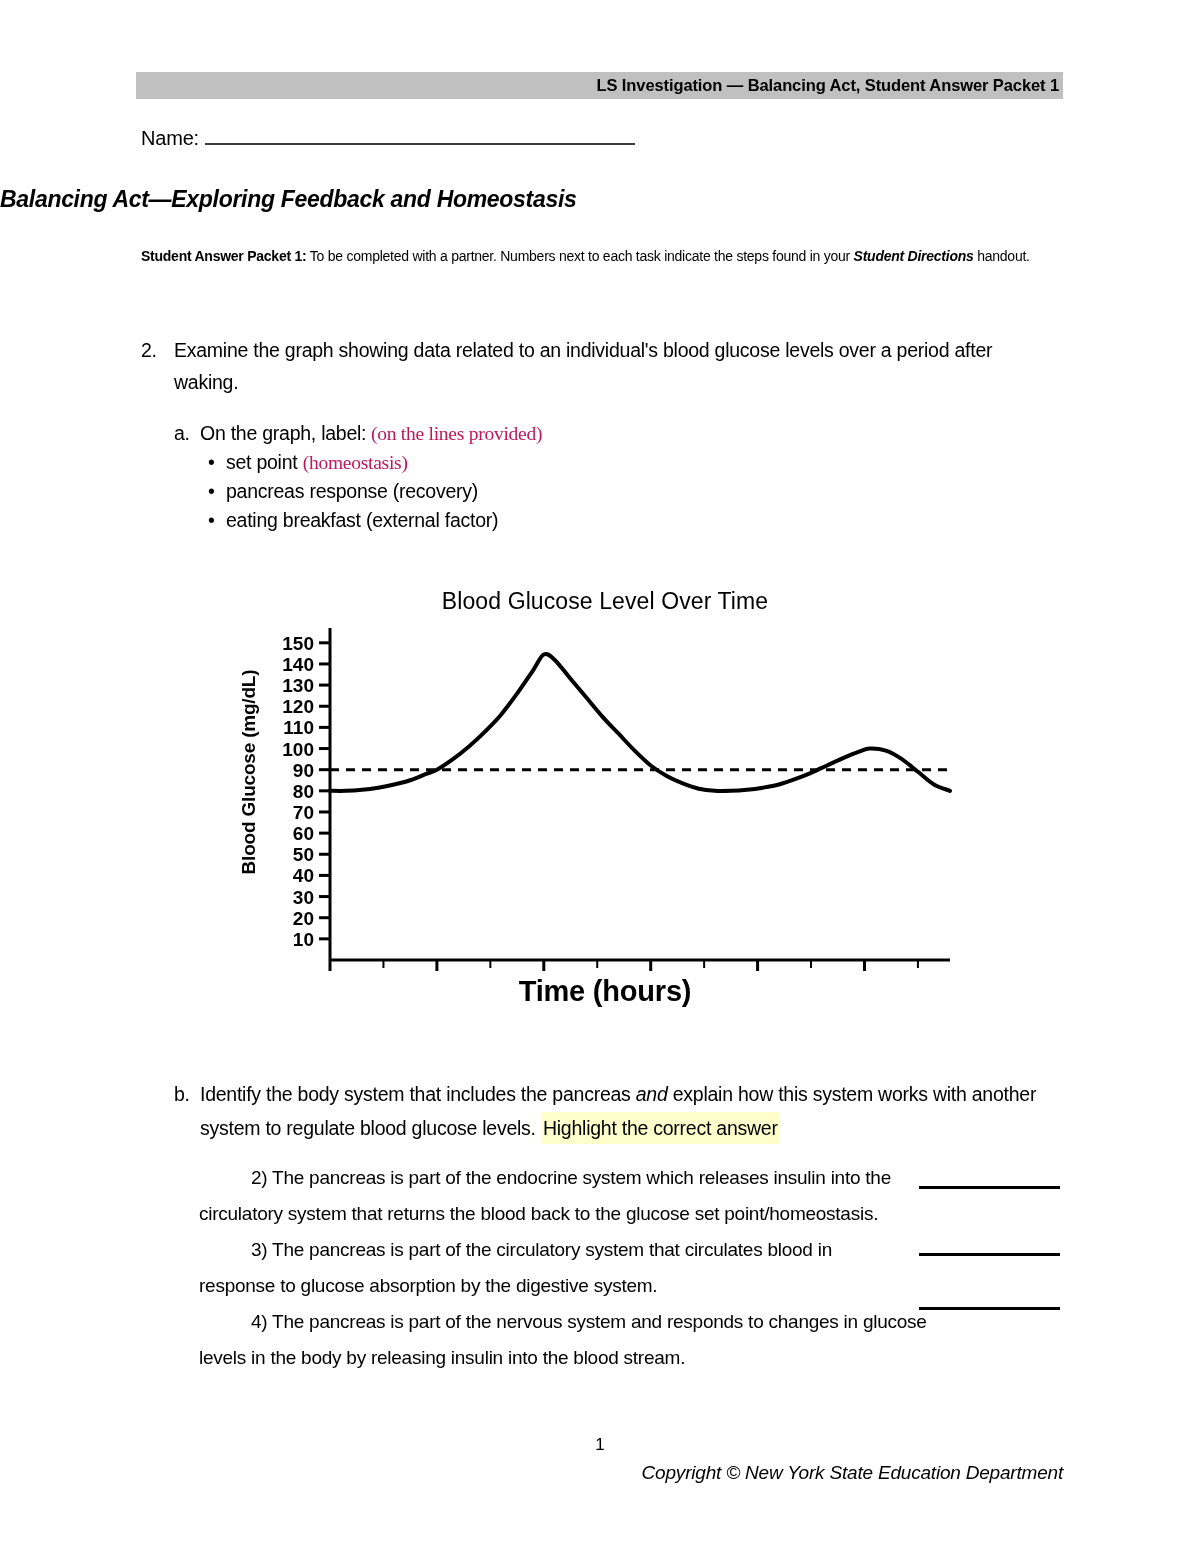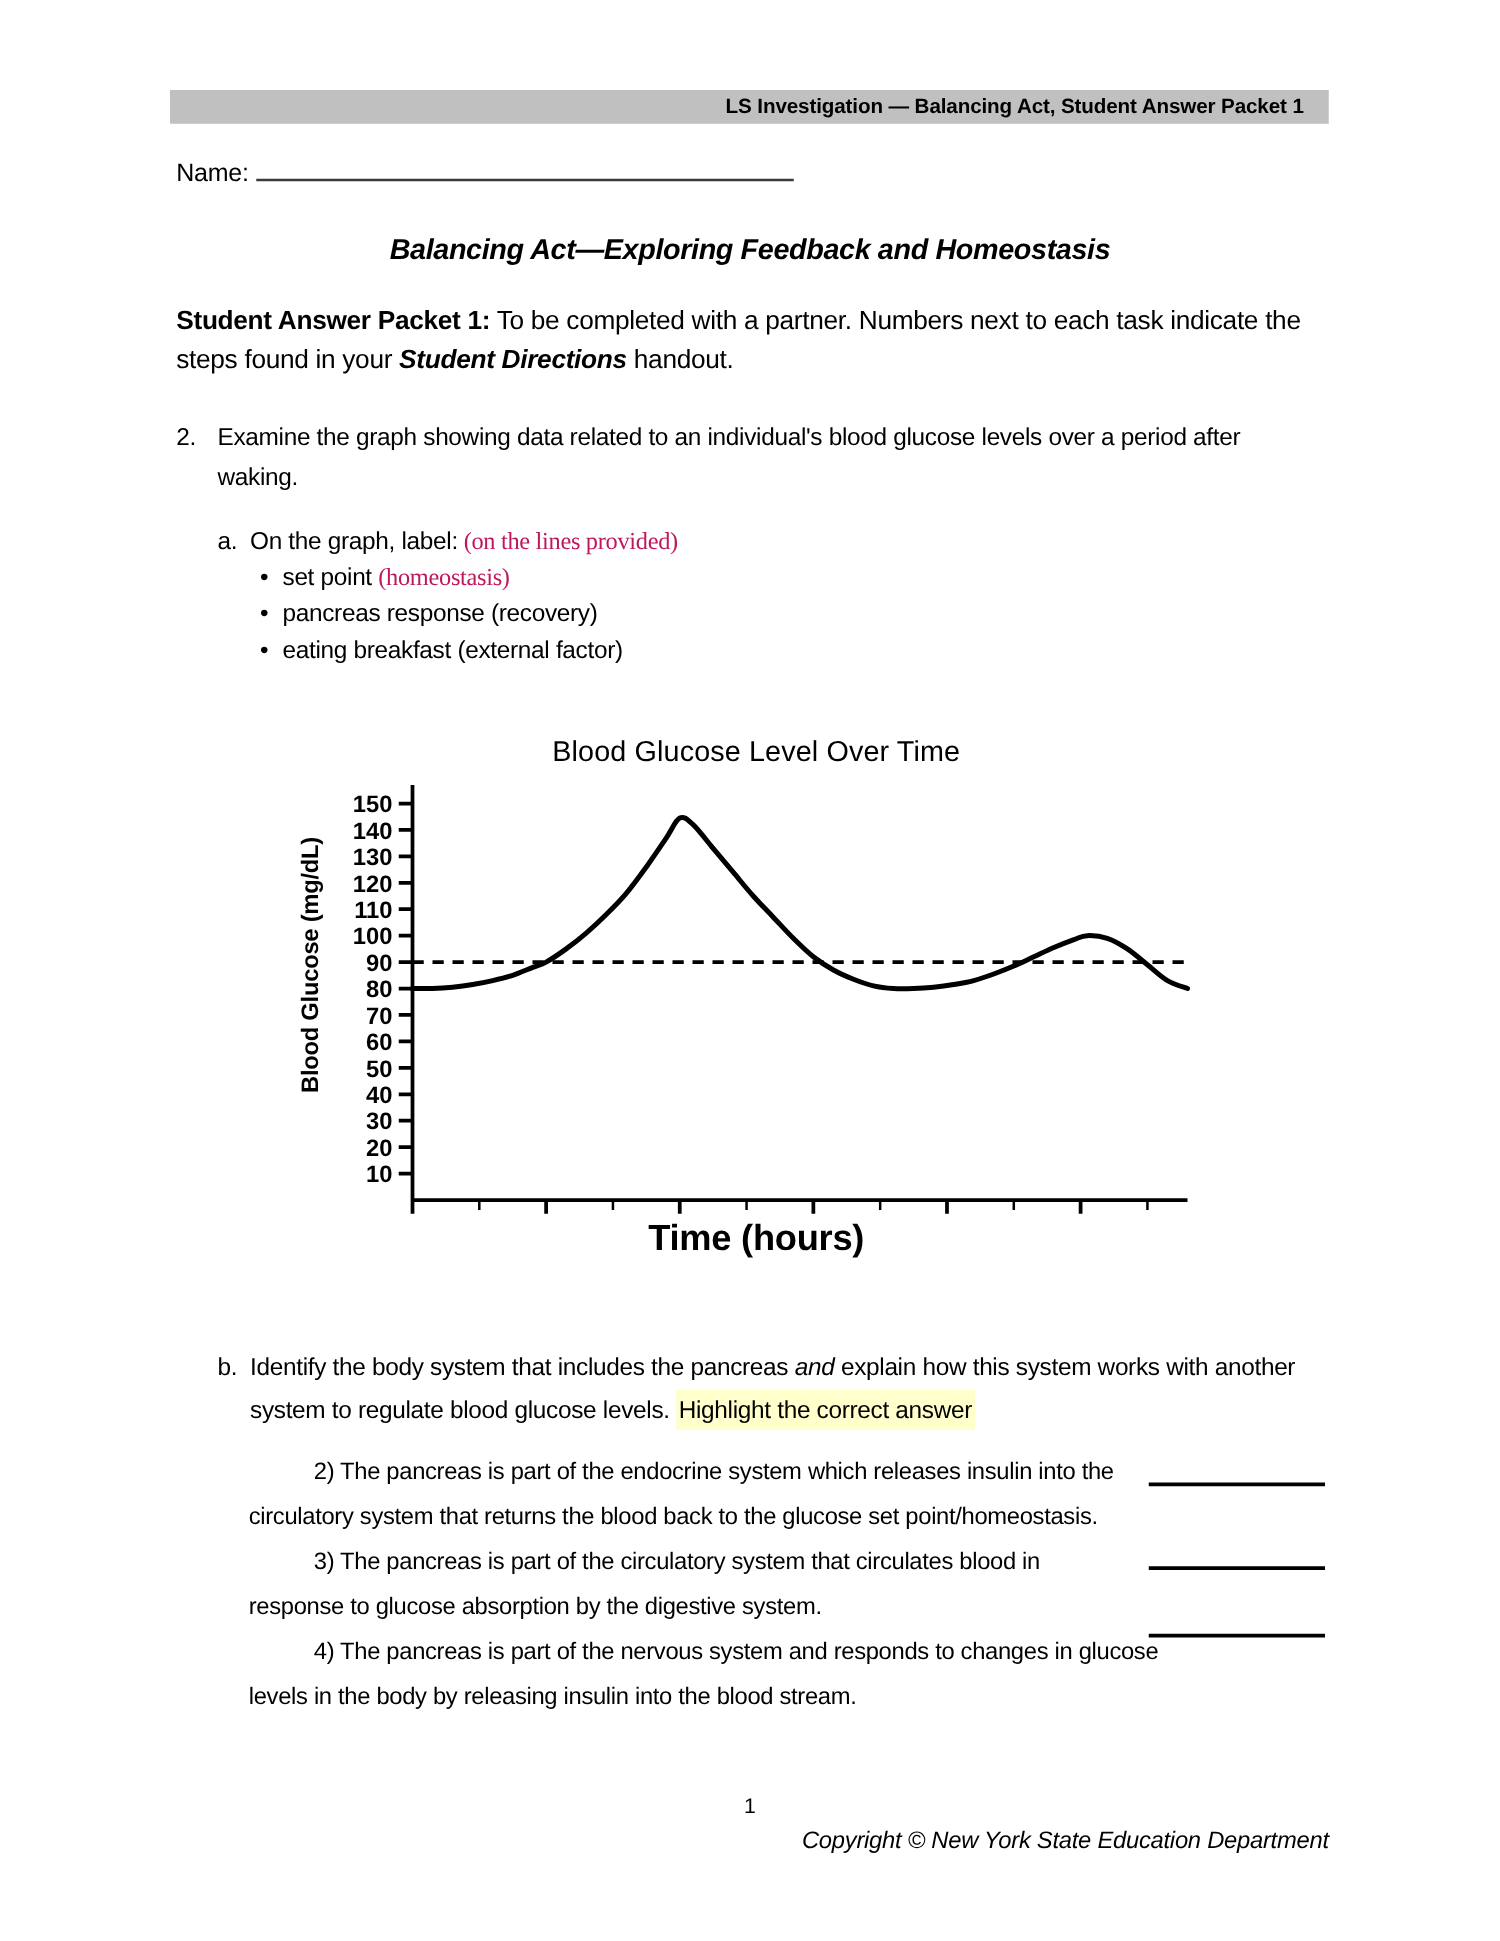--- a/index.html
+++ b/index.html
@@ -22,21 +22,21 @@
     position: absolute;
     left: 136px;
     top: 72px;
     width: 927px;
     height: 27px;
     background: #c0c0c0;
     display: flex;
     align-items: center;
     justify-content: flex-end;
     box-sizing: border-box;
-    padding-right: 20px;
+    padding-right: 4px;
   }
   .header-band-text {
     font-size: 16.5px;
     font-weight: bold;
     letter-spacing: -0.1px;
     white-space: nowrap;
   }
 
   
   .name-row {
@@ -58,34 +58,33 @@
     height: 17px;
     margin-left: 6px;
   }
 
   
   .doc-title {
     position: absolute;
     left: 0;
     top: 186px;
     width: 1200px;
-    text-align: center;
     font-size: 23px;
     font-weight: bold;
     font-style: italic;
     letter-spacing: -0.3px;
   }
 
   
   .intro {
     position: absolute;
     left: 141px;
     top: 241px;
     width: 916px;
-    font-size: 21px;
+    font-size: 14px;
     line-height: 31px;
     letter-spacing: -0.25px;
   }
   .intro b { font-weight: bold; }
   .intro .bi { font-weight: bold; font-style: italic; }
 
   
   .task {
     position: absolute;
     left: 141px;

